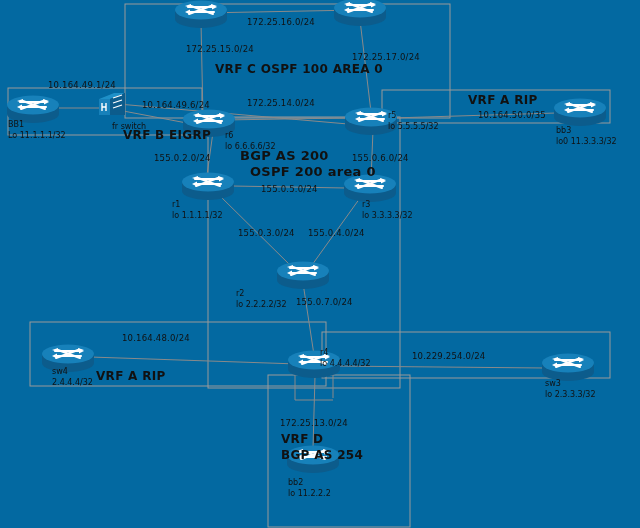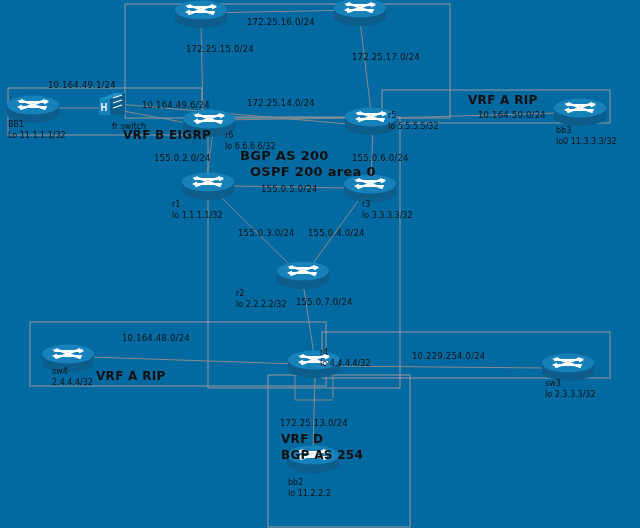--- a/index.html
+++ b/index.html
@@ -130,31 +130,32 @@
         </g>
     </g>
   </svg>
 
   <div class="lbl net" style="left:247px;top:17px;">172.25.16.0/24</div>
   <div class="lbl net" style="left:186px;top:44px;">172.25.15.0/24</div>
   <div class="lbl net" style="left:352px;top:52px;">172.25.17.0/24</div>
   <div class="lbl net" style="left:247px;top:98px;text-align:center;">172.25.14.0/24</div>
   <div class="lbl net" style="left:48px;top:80px;">10.164.49.1/24</div>
   <div class="lbl net" style="left:142px;top:100px;">10.164.49.6/24</div>
-  <div class="lbl net" style="left:478px;top:110px;">10.164.50.0/24</div>
+  <div class="lbl net" style="left:478px;top:110px;">10.164.50.0/35</div>
   <div class="lbl net" style="left:154px;top:153px;">155.0.2.0/24</div>
   <div class="lbl net" style="left:352px;top:153px;">155.0.6.0/24</div>
   <div class="lbl net" style="left:261px;top:184px;">155.0.5.0/24</div>
   <div class="lbl net" style="left:238px;top:228px;">155.0.3.0/24</div>
   <div class="lbl net" style="left:308px;top:228px;">155.0.4.0/24</div>
   <div class="lbl net" style="left:296px;top:297px;">155.0.7.0/24</div>
   <div class="lbl net" style="left:122px;top:333px;">10.164.48.0/24</div>
   <div class="lbl net" style="left:412px;top:351px;">10.229.254.0/24</div>
   <div class="lbl net" style="left:280px;top:418px;">172.25.13.0/24</div>
 
+  <div class="lbl vrf" style="left:215px;top:62px;">VRF C OSPF 100 AREA 0</div>
   <div class="lbl vrf" style="left:123px;top:128px;">VRF B EIGRP</div>
   <div class="lbl vrf" style="left:468px;top:93px;">VRF A RIP</div>
   <div class="lbl vrf big" style="left:240px;top:148px;">BGP AS 200</div>
   <div class="lbl vrf big" style="left:250px;top:164px;">OSPF 200 area 0</div>
   <div class="lbl vrf" style="left:96px;top:369px;">VRF A RIP</div>
   <div class="lbl vrf" style="left:281px;top:432px;">VRF D</div>
   <div class="lbl vrf" style="left:281px;top:448px;">BGP AS 254</div>
 
   <div class="lbl dev2" style="left:8px;top:120px;">
     <div>BB1</div>

